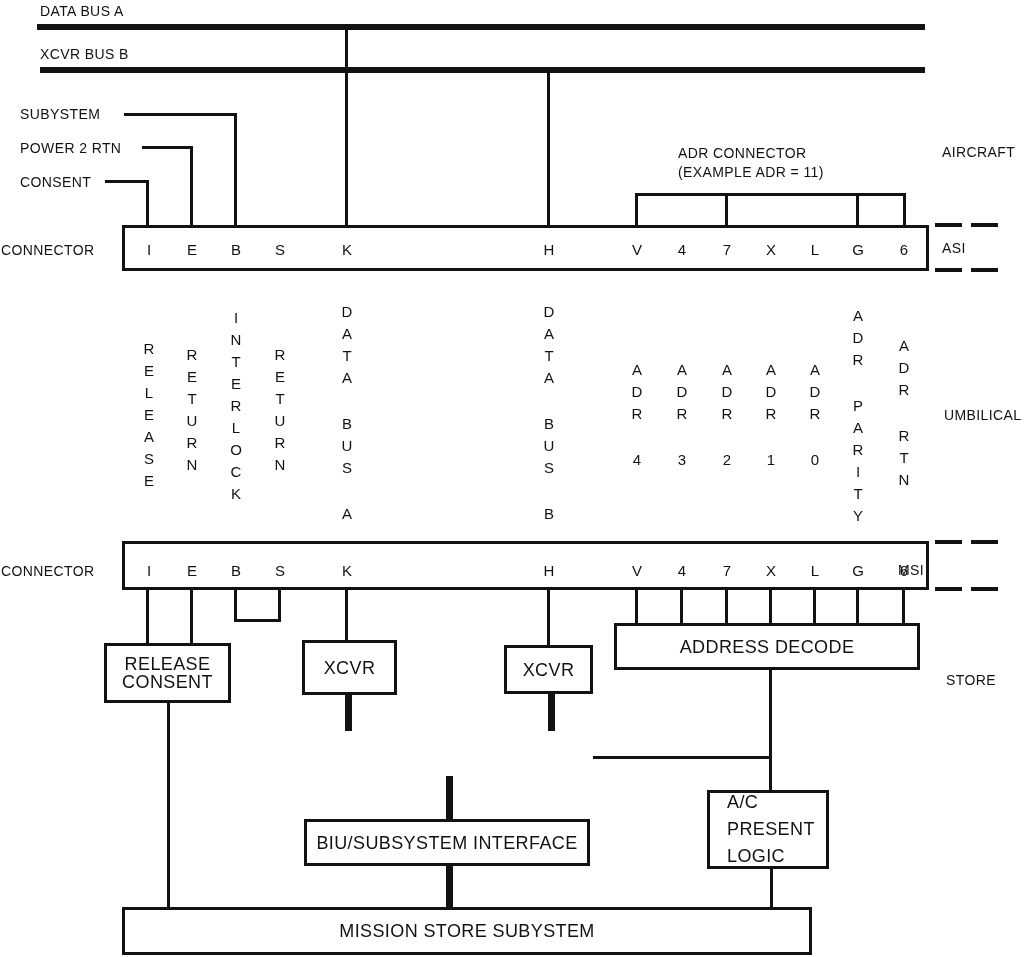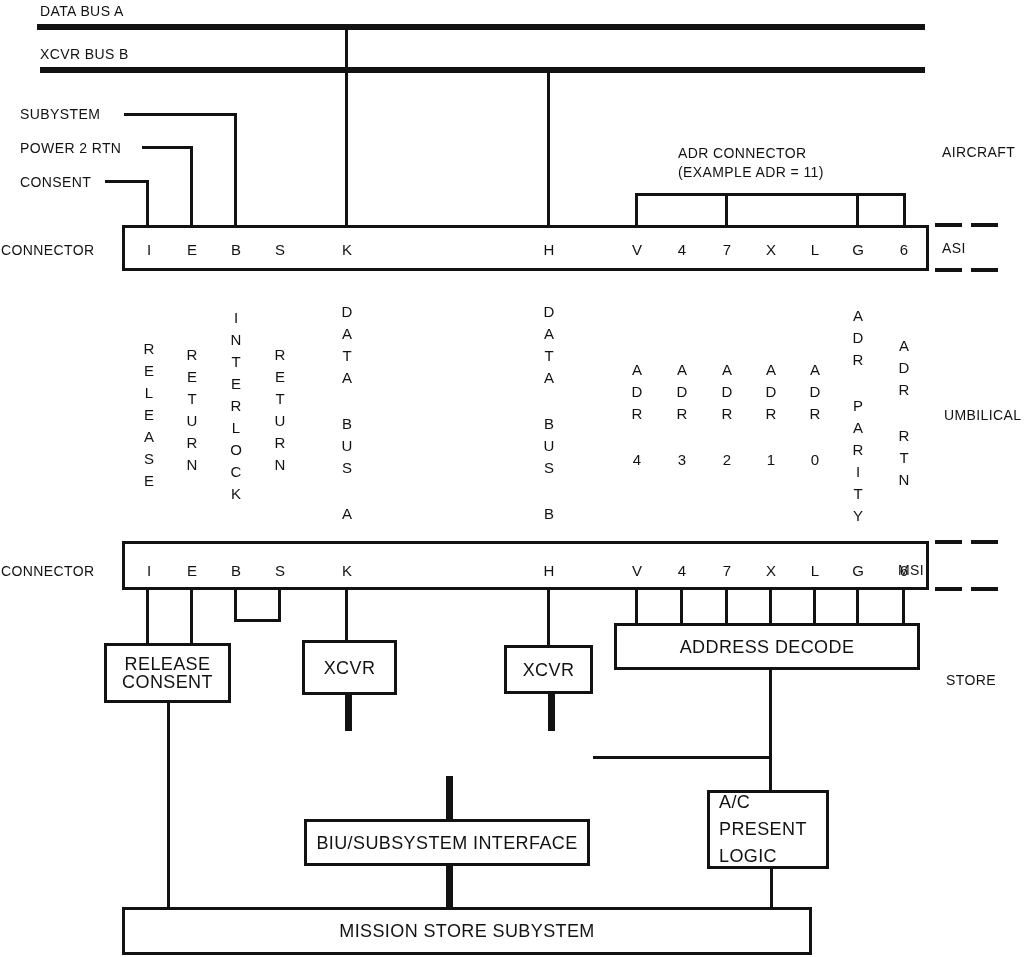--- a/index.html
+++ b/index.html
@@ -13,21 +13,21 @@
   .wire { position:absolute; background:var(--ink); }
   .box  { position:absolute; border:3px solid var(--ink); box-sizing:border-box;
           background:var(--bg); display:flex; flex-direction:column;
           align-items:center; justify-content:center; font-size:18px;
           letter-spacing:0.4px; text-align:center; line-height:18px; }
   .pin  { position:absolute; width:24px; text-align:center; font-size:15px; }
   .vcol { position:absolute; width:22px; text-align:center; font-size:15px; }
   .vchar  { height:22px; line-height:22px; display:block; }
   .vspace { height:24px; display:block; }
   .dash { position:absolute; width:27px; height:4px; background:var(--ink); }
-  .ac-text { align-items:flex-start; padding-left:9px; justify-content:center; line-height:27px; }
+  .ac-text { align-items:flex-start; padding-left:17px; justify-content:center; line-height:27px; }
 </style>
 </head>
 <body>
 
 <div id="diagram">
 
   <div class="lbl" style="left:40px;top:3px;">DATA BUS A</div>
   <div class="wire" style="left:37px;top:24px;width:888px;height:6px;"></div>
   <div class="lbl" style="left:40px;top:46px;">XCVR BUS B</div>
   <div class="wire" style="left:40px;top:67px;width:885px;height:6px;"></div>

